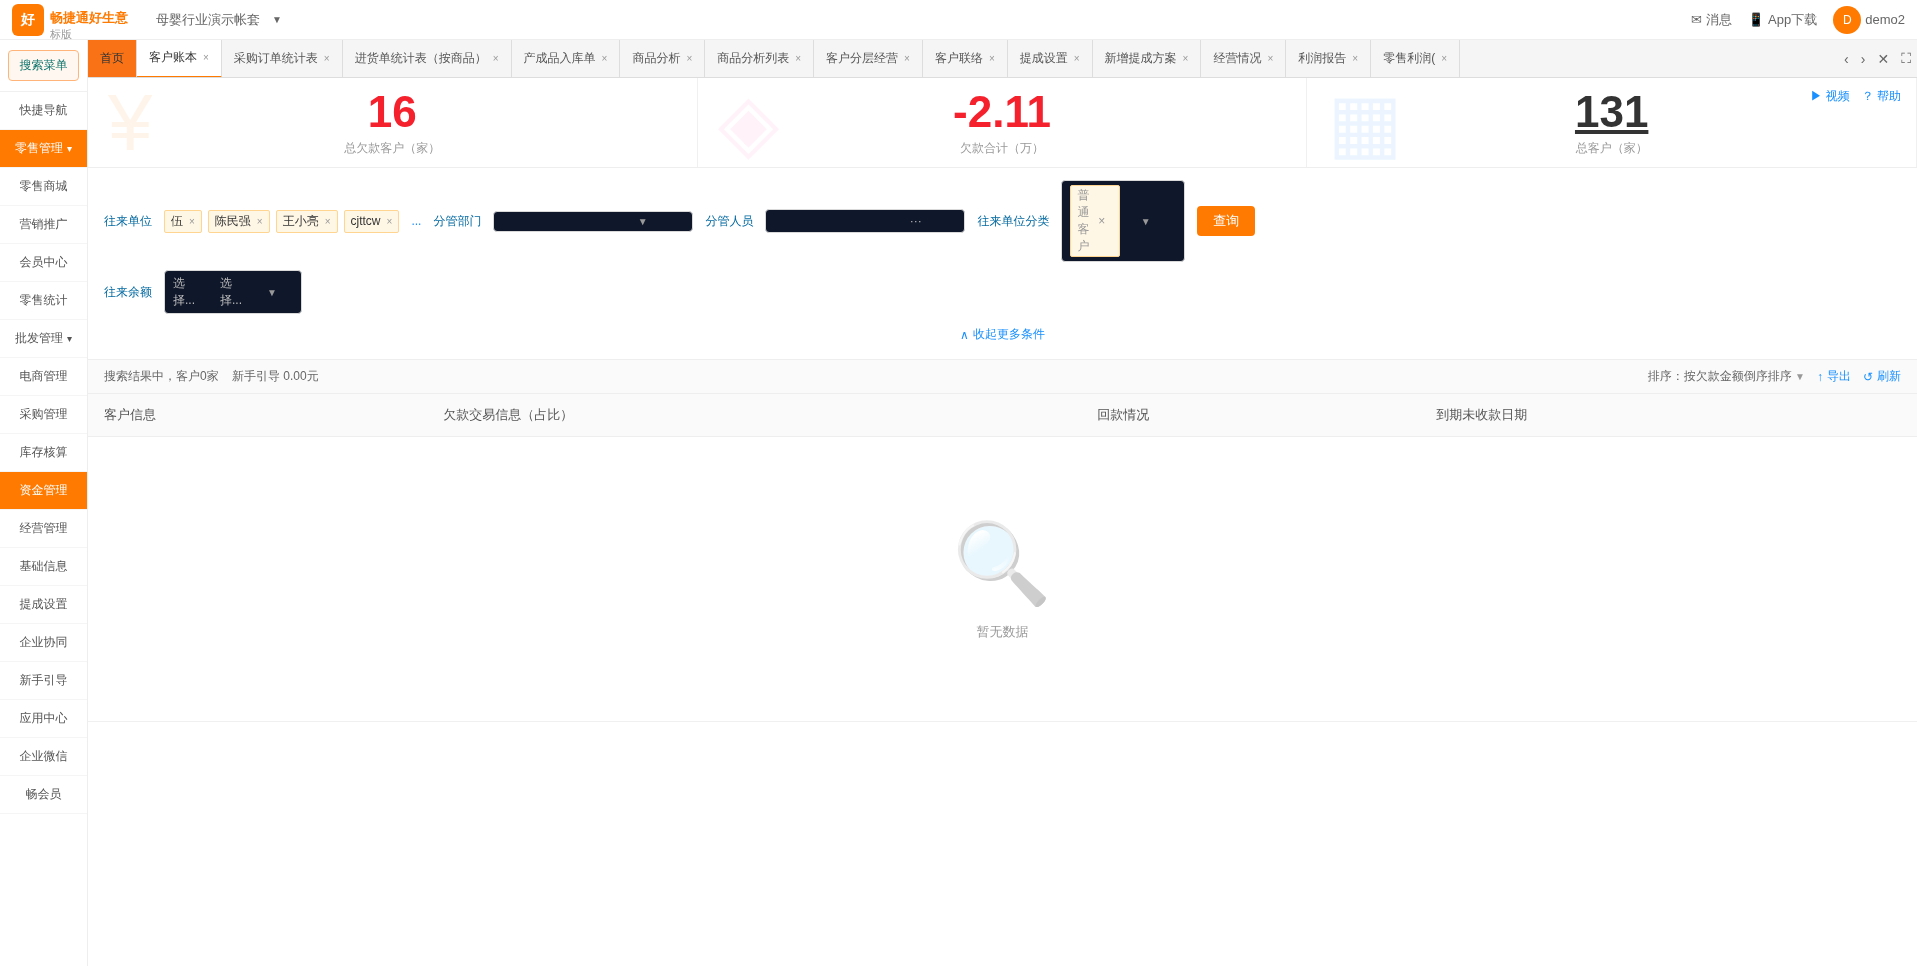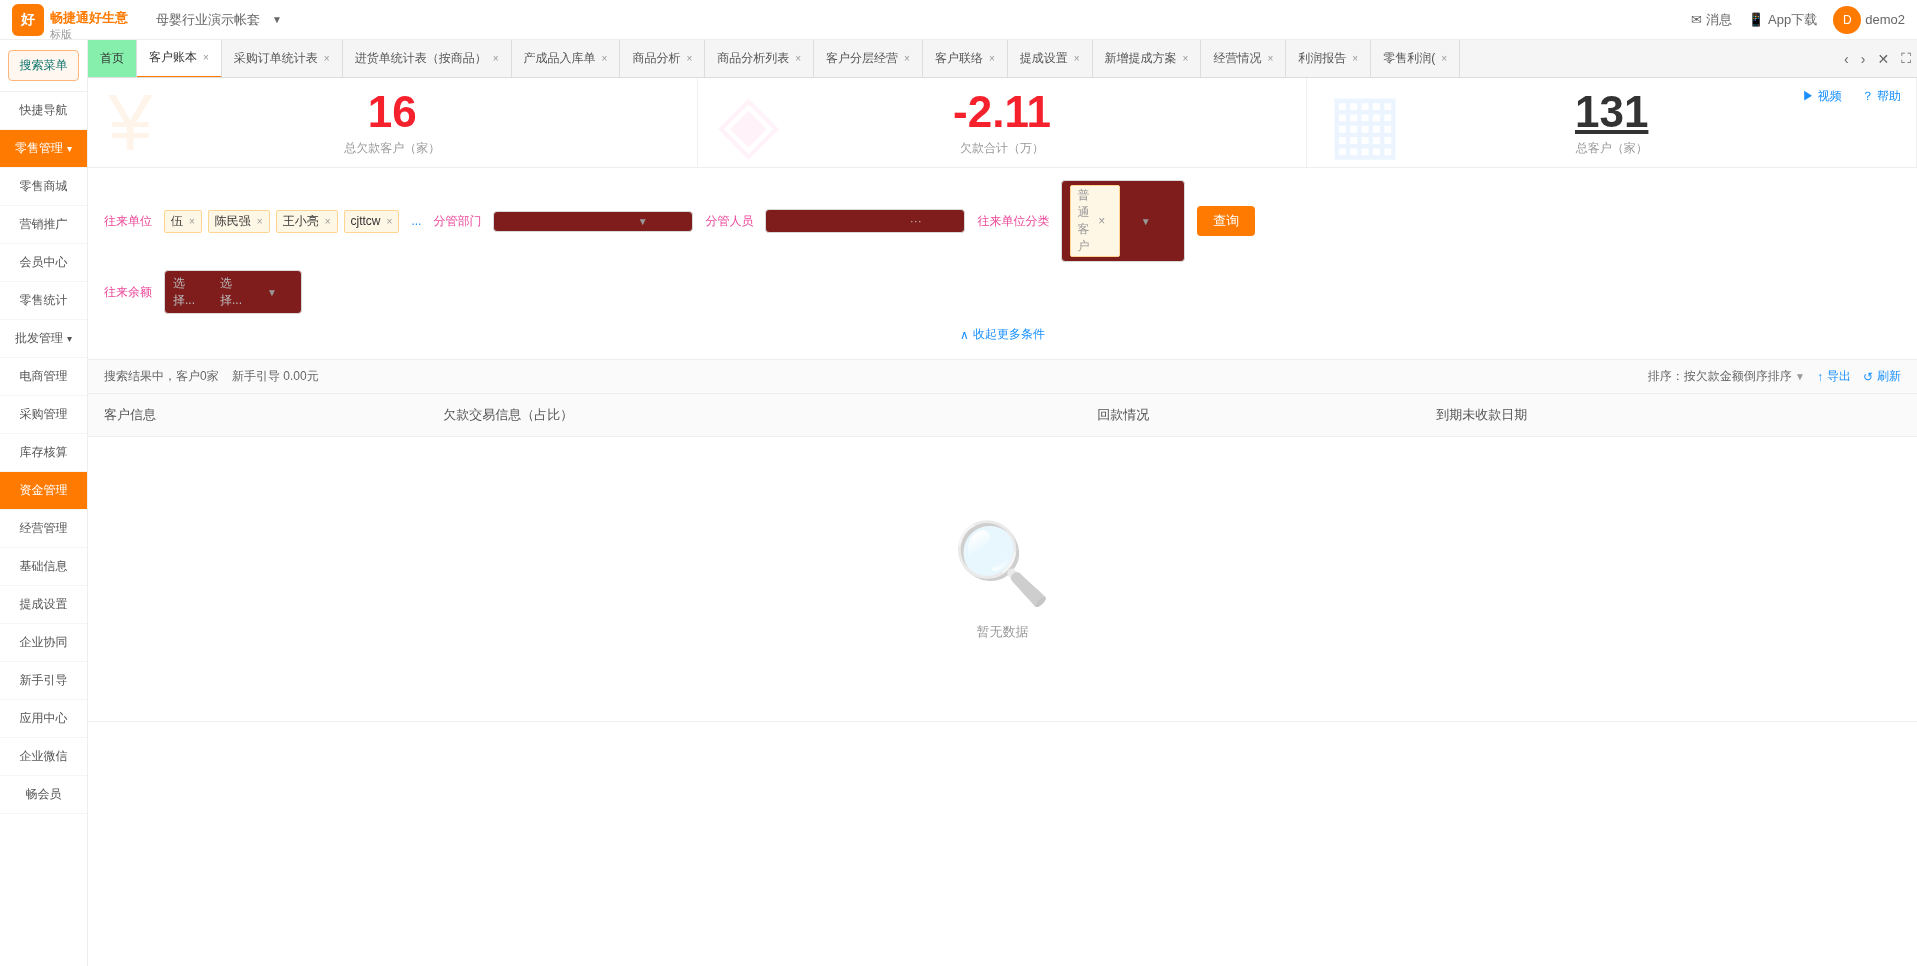--- a/index.html
+++ b/index.html
@@ -89,21 +89,21 @@
       gap: 6px;
       font-size: 12px;
       color: #555;
       cursor: pointer;
       border-right: 1px solid #ddd;
       white-space: nowrap;
       background: #f5f5f5;
       flex-shrink: 0;
     }
     .tab-item.active { background: #fff; color: #333; border-bottom: 2px solid #ff7a00; }
-    .tab-item.home { background: #86efac; color: #333; }
+    .tab-item.home { background: #f97316; color: #333; }
     .tab-close { color: #999; font-size: 10px; cursor: pointer; }
     .tab-nav-btn { padding: 0 6px; cursor: pointer; color: #666; font-size: 14px; }
 
     
     .page-content { flex: 1; overflow-y: auto; background: #fff; }
 
     
     .stats-bar {
       display: flex;
       align-items: center;
@@ -124,42 +124,42 @@
     }
     .stat-block:last-child { border-right: none; }
     .stat-value { font-size: 44px; font-weight: bold; line-height: 1.1; }
     .stat-value.red { color: #f5222d; }
     .stat-value.dark { color: #333; text-decoration: underline; }
     .stat-label { font-size: 12px; color: #999; margin-top: 4px; }
     .stat-bg-icon { position: absolute; opacity: 0.08; font-size: 80px; color: #ff7a00; left: 20px; }
     .stat-bg-icon.blue { color: #1890ff; }
     .stat-bg-icon.pink { color: #ff69b4; }
 
-    .page-actions { position: absolute; right: 16px; top: 10px; display: flex; gap: 20px; font-size: 12px; color: #1890ff; cursor: pointer; }
+    .page-actions { position: absolute; right: 16px; top: 10px; display: flex; gap: 12px; font-size: 12px; color: #1890ff; cursor: pointer; }
 
     
     .filter-area {
       padding: 12px 16px;
       background: #fff;
       border-bottom: 1px solid #eee;
     }
     .filter-row { display: flex; align-items: center; gap: 12px; margin-bottom: 8px; flex-wrap: wrap; }
-    .filter-label { font-size: 12px; color: #ec4899; white-space: nowrap; }
+    .filter-label { font-size: 12px; color: #0369a1; white-space: nowrap; }
     .filter-tag {
       display: inline-flex; align-items: center; gap: 4px;
       background: #fff7e6; border: 1px solid #ffd591; border-radius: 2px;
       padding: 2px 6px; font-size: 12px; color: #333;
     }
     .filter-tag .remove { color: #999; cursor: pointer; font-size: 10px; }
     .filter-more { color: #1890ff; font-size: 12px; cursor: pointer; }
     .filter-select {
       display: flex; align-items: center; gap: 21px;
       border: 1px solid #d9d9d9; border-radius: 4px;
       padding: 4px 8px; font-size: 12px; cursor: pointer;
-      min-width: 120px; background: #7f1d1d;
+      min-width: 120px; background: #0f172a;
     }
     .filter-select-wide { min-width: 200px; }
     .filter-select span { flex: 1; color: #999; }
     .collapse-btn {
       display: flex; align-items: center; gap: 4px;
       color: #1890ff; font-size: 12px; cursor: pointer;
       padding: 4px 12px; justify-content: center;
     }
 
     

